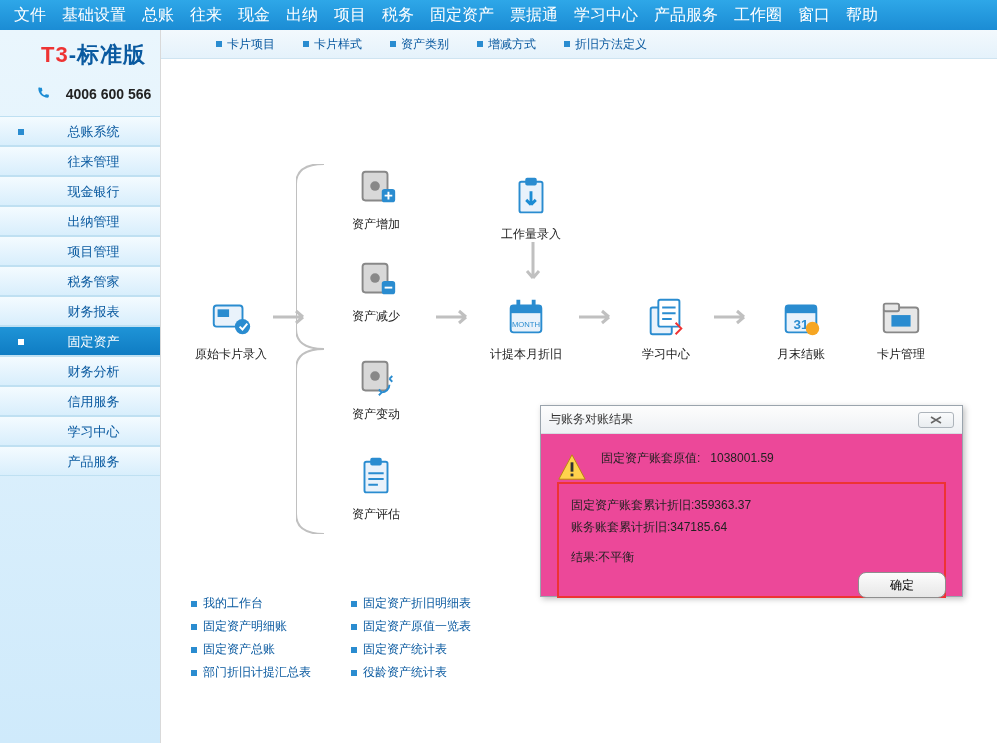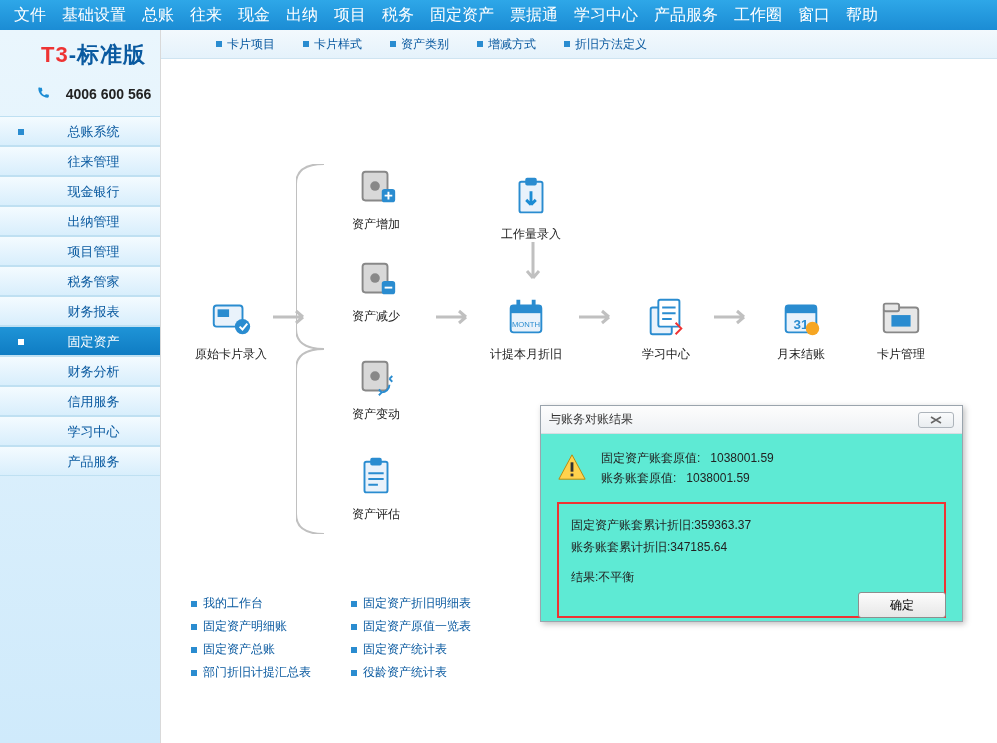--- a/index.html
+++ b/index.html
@@ -90,22 +90,22 @@
   font-size:12px; color:#0a5aa0;
 }
 .quicklinks .col { display:flex; flex-direction:column; gap:6px; }
 .quicklinks .lnk { display:flex; align-items:center; gap:6px; cursor:pointer; }
 .quicklinks .sq { width:6px; height:6px; background:#2a8cd0; }
 
 
 .dialog {
   position:absolute;
   left:540px; top:405px;
-  width:423px; height:217px;
-  background:#5eead4;
+  width:423px; height:192px;
+  background:#ec4899;
   border:1px solid #9aa4ad;
   box-shadow: 2px 2px 6px rgba(0,0,0,.25);
   font-size:12px;
 }
 .dialog-header {
   height:28px; display:flex; align-items:center; justify-content:space-between;
   padding:0 8px;
   background:linear-gradient(#fdfdfd,#eef1f4);
   border-bottom:1px solid #d7dde2;
 }
@@ -122,21 +122,21 @@
 .info-lines .num { display:inline-block; width:90px; text-align:left; margin-left:10px;}
 .redbox {
   margin-top:14px; border:2px solid #e33; padding:10px 12px 28px 12px;
   line-height:22px; color:#222;
 }
 .redbox .result { margin-top:8px; }
 .dialog-footer {
   position:absolute; right:16px; bottom:14px;
 }
 .btn-ok {
-  width:88px; height:26px; border:1px solid #8e8e8e; border-radius:3px;
+  width:88px; height:26px; border:1px solid #8e8e8e; border-radius:8px;
   background:linear-gradient(#fcfcfc,#e7e7e7); cursor:pointer;
   font-size:12px;
 }
 </style>
 </head>
 <body>
 
 <div class="menubar">
   <span>文件</span>
   <span>基础设置</span>
@@ -410,21 +410,20 @@
     </div>
   </div>
   <div class="dialog-body">
     <svg class="warn-icon" viewBox="0 0 32 32">
       <path d="M16 3 L30 29 H2 Z" fill="#ffd24d" stroke="#b8860b" stroke-width="1"></path>
       <rect x="14.5" y="11" width="3" height="10" fill="#333"></rect>
         <rect x="14.5" y="23" width="3" height="3" fill="#333"></rect>
     </svg>
     <div class="info-lines">
       <div><span>固定资产账套原值:</span><span class="num">1038001.59</span></div>
-      <div><span>账务账套原值:</span><span class="num">1038001.59</span></div>
     </div>
     <div class="redbox">
       <div><span>固定资产账套累计折旧:</span><span class="num">359363.37</span></div>
       <div><span>账务账套累计折旧:</span><span class="num">347185.64</span></div>
       <div class="result"><span>结果:</span><span>不平衡</span></div>
     </div>
     <div class="dialog-footer">
       <button class="btn-ok">确定</button>
     </div>
   </div>

